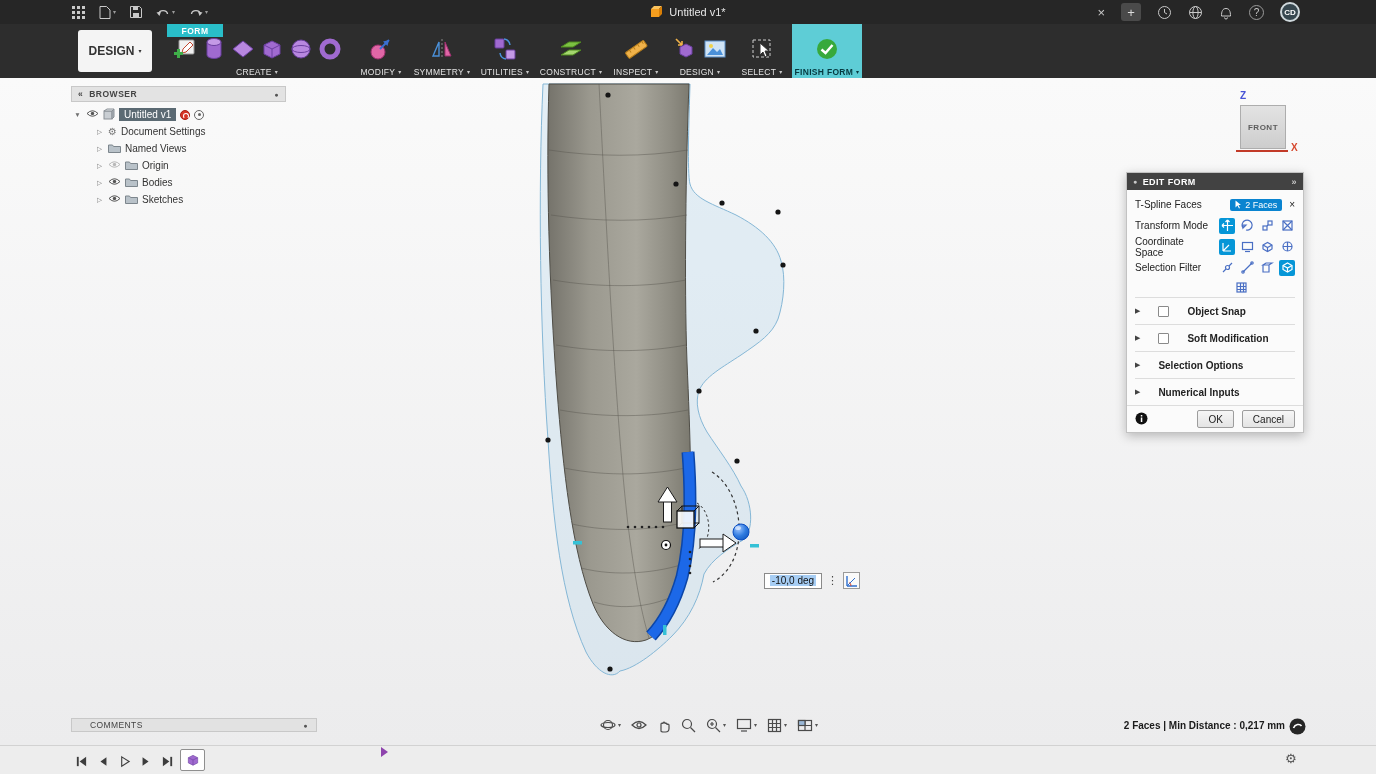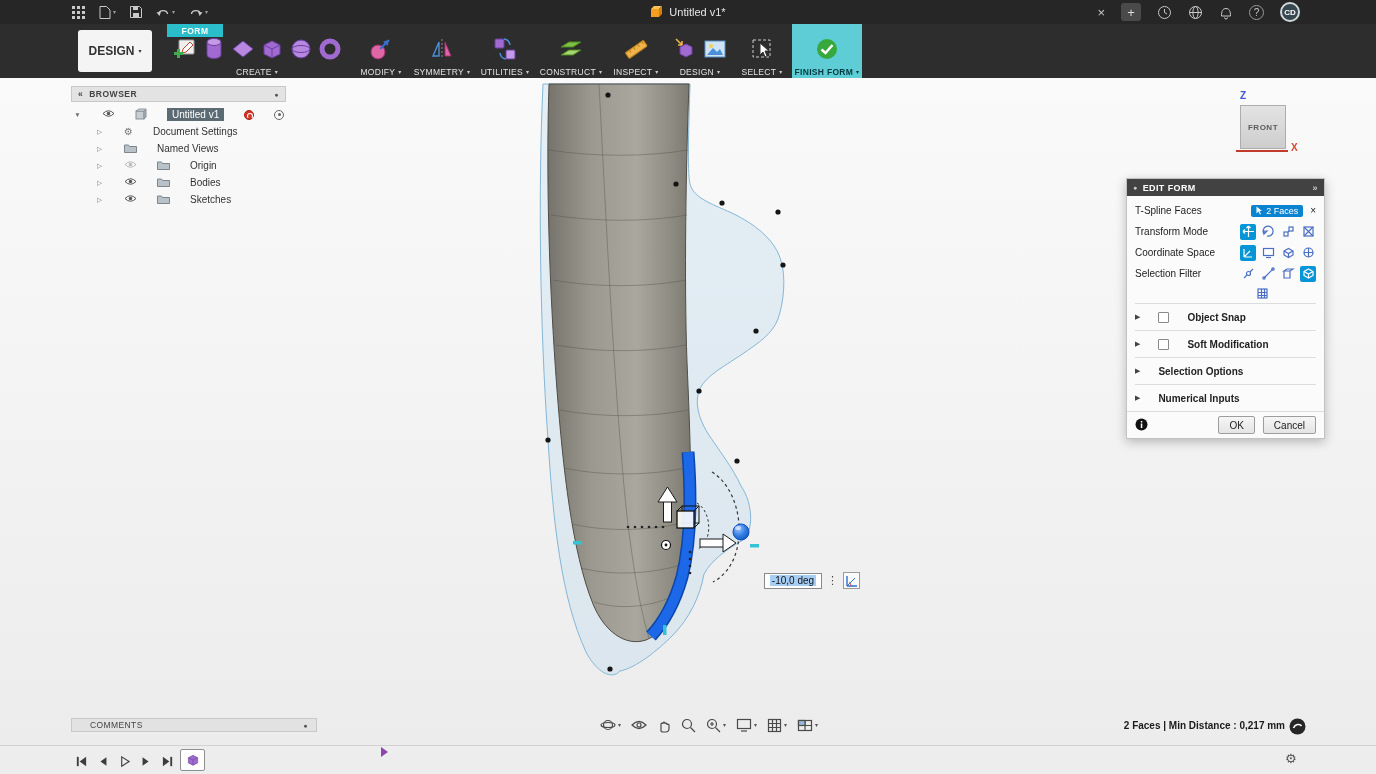--- a/index.html
+++ b/index.html
@@ -45,43 +45,43 @@
   .canvas{position:absolute;left:0;top:78px;width:1376px;height:667px;
           background:linear-gradient(#fafafa,#ececed);}
   .scene{position:absolute;left:0;top:0;}
 
   
   .browser{position:absolute;left:71px;top:8px;width:215px;}
   .br-head{height:16px;background:#e3e3e3;border:1px solid #c8c8c8;display:flex;align-items:center;
            padding:0 6px;gap:6px;font-size:8.5px;font-weight:bold;color:#444;letter-spacing:.5px;}
   .br-head .spacer{flex:1;}
   .br-rows{padding:4px 0 2px 2px;font-size:10px;color:#333;}
-  .br-row{display:flex;align-items:center;height:17px;gap:20px;}
+  .br-row{display:flex;align-items:center;height:17px;gap:4px;}
   .tri{font-size:6.5px;color:#707070;width:9px;text-align:center;}
   .root-chip{background:#5b6a73;color:#fff;padding:1px 5px;font-size:10px;}
   .badge-red{width:10px;height:10px;border-radius:50%;background:#d63426;border:1px solid #a82014;
              display:inline-block;position:relative;}
   .badge-red:after{content:"";position:absolute;left:2px;top:2px;width:4px;height:4px;
                    border:1px solid #fff;border-radius:50%;border-bottom-color:transparent;}
   .radio-ic{width:10px;height:10px;border-radius:50%;border:1px solid #666;display:inline-block;position:relative;}
   .radio-ic:after{content:"";position:absolute;left:2.5px;top:2.5px;width:3px;height:3px;border-radius:50%;background:#666;}
 
   
   .viewcube{position:absolute;left:1228px;top:12px;width:76px;height:70px;}
   .vc-face{position:absolute;left:12px;top:15px;width:46px;height:44px;
            background:linear-gradient(#e3e3e3,#cdcdcd);border:1px solid #adadad;
            display:flex;align-items:center;justify-content:center;font-size:8px;font-weight:bold;
            color:#5c5c5c;letter-spacing:.5px;}
   .vc-z{position:absolute;left:12px;top:0px;font-size:10px;color:#4753d6;font-weight:bold;}
   .vc-x{position:absolute;left:63px;top:52px;font-size:10px;color:#d6482e;font-weight:bold;}
   .vc-redline{position:absolute;left:8px;top:60px;width:52px;height:2px;background:#c23a28;}
 
   
-  .dialog{position:absolute;left:1126px;top:94px;width:199px;background:#fbfbfb;
-          border:1px solid #c2c2c2;box-shadow:0 3px 10px rgba(0,0,0,.25);font-size:10px;color:#222;margin-top:6px;}
+  .dialog{position:absolute;left:1126px;top:94px;width:178px;background:#fbfbfb;
+          border:1px solid #c2c2c2;box-shadow:0 3px 10px rgba(0,0,0,.25);font-size:10px;color:#222;}
   .dlg-head{height:17px;background:#424242;color:#fff;display:flex;align-items:center;gap:5px;
             padding:0 6px;font-size:9px;font-weight:bold;letter-spacing:.4px;}
   .dlg-head .spacer{flex:1;}
   .dlg-head .hdot{font-size:7px;color:#c9c9c9;}
   .dlg-head .hpin{font-size:9px;color:#c9c9c9;}
   .dlg-body{padding:4px 8px 0 8px;}
   .dlg-row{display:flex;align-items:center;height:21px;}
   .dlg-row .lab{flex:1;}
   .chip{background:#0a84d0;color:#fff;border-radius:2px;font-size:9px;padding:1px 5px;
         display:inline-flex;align-items:center;gap:3px;}

